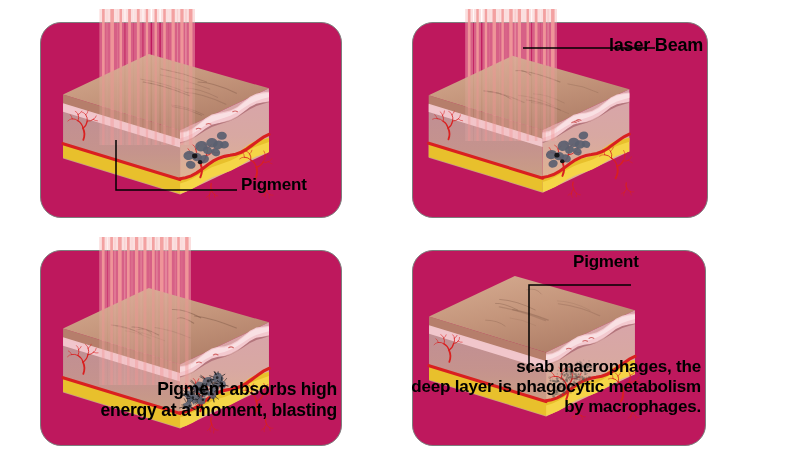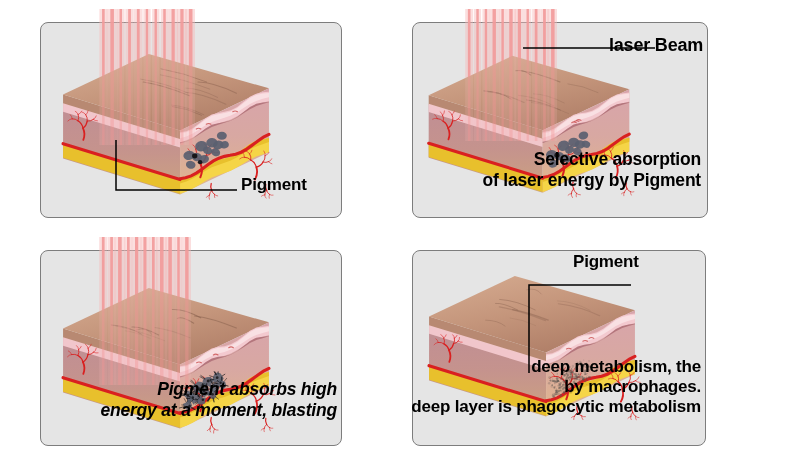--- a/index.html
+++ b/index.html
@@ -7,23 +7,23 @@
     width:800px;height:470px;
     background:#ffffff;
     font-family:"Liberation Sans",sans-serif;
     overflow:hidden;
     position:relative;
   }
   #stage{position:absolute;left:0;top:0;width:800px;height:470px;}
 
   .panel{
     position:absolute;
-    background:#e5e5e5;
+    background:#be185d;
     border:1.6px solid #7d7d7d;
-    border-radius:8px;
+    border-radius:21px;
     box-sizing:border-box;
   }
   .panel-inner{position:absolute;left:0;top:0;width:100%;height:100%;}
 
   .skin-svg{position:absolute;}
   .beam-svg{position:absolute;}
   .lead-svg{position:absolute;overflow:visible;}
 
   .caption{
     position:absolute;
@@ -394,24 +394,20 @@
             <rect x="78.1" y="0" width="2.7" height="132" fill="#f08c8c" opacity="0.85"></rect>
             <rect x="75.3" y="0" width="8.4" height="132" fill="#f6b8b8" opacity="0.33"></rect>
             <rect x="86.1" y="0" width="3.4" height="132" fill="#f08c8c" opacity="0.85"></rect>
             <rect x="82.5" y="0" width="10.6" height="132" fill="#f6b8b8" opacity="0.33"></rect>
           </g>
         </svg>
         <svg width="140" height="10" class="lead-svg" style="left: 110px; top: 20px;">
           <path d="M 0,5 L 132,5" stroke="#000000" stroke-width="1.5" fill="none"></path>
         </svg>
         <div class="caption" style="left: 196px; top: 12px; font-size: 18px;">laser Beam</div>
-        <div class="caption cap-right" style="right: 6px; top: 126px; font-size: 17.5px;">
-          <span class="cap-line">Selective absorption</span>
-          <span class="cap-line">of laser energy by Pigment</span>
-        </div>
       </div>
     </div>
     <div class="panel" style="left: 40px; top: 250px; width: 302px; height: 196px;">
       <div class="panel-inner">
         <svg width="92" height="148" class="beam-svg" style="left: 58px; top: -14px;">
           <g>
             <rect x="2.9" y="0" width="2.6" height="148" fill="#f08c8c" opacity="0.85"></rect>
             <rect x="0.2" y="0" width="7.9" height="148" fill="#f6b8b8" opacity="0.33"></rect>
             <rect x="11.3" y="0" width="2.6" height="148" fill="#f08c8c" opacity="0.85"></rect>
             <rect x="8.6" y="0" width="8.0" height="148" fill="#f6b8b8" opacity="0.33"></rect>
@@ -661,21 +657,21 @@
             <rect x="61.0" y="0" width="3.5" height="148" fill="#f08c8c" opacity="0.85"></rect>
             <rect x="57.3" y="0" width="10.9" height="148" fill="#f6b8b8" opacity="0.33"></rect>
             <rect x="69.4" y="0" width="3.4" height="148" fill="#f08c8c" opacity="0.85"></rect>
             <rect x="65.7" y="0" width="10.7" height="148" fill="#f6b8b8" opacity="0.33"></rect>
             <rect x="78.3" y="0" width="2.4" height="148" fill="#f08c8c" opacity="0.85"></rect>
             <rect x="75.8" y="0" width="7.3" height="148" fill="#f6b8b8" opacity="0.33"></rect>
             <rect x="86.2" y="0" width="3.3" height="148" fill="#f08c8c" opacity="0.85"></rect>
             <rect x="82.8" y="0" width="10.1" height="148" fill="#f6b8b8" opacity="0.33"></rect>
           </g>
         </svg>
-        <div class="caption cap-right" style="right: 4px; top: 128px; font-size: 17.5px; font-style: italic;">
+        <div class="caption cap-right" style="right: 4px; top: 128px; font-size: 17.5px;">
           <span class="cap-line">Pigment absorbs high</span>
           <span class="cap-line">energy at a moment, blasting</span>
         </div>
       </div>
     </div>
     <div class="panel" style="left: 412px; top: 250px; width: 294px; height: 196px;">
       <div class="panel-inner">
         <svg width="234" height="164" viewBox="0 0 300 210" class="skin-svg" style="left: 2px; top: 14px;">
           <defs>
             <linearGradient id="gtop3" x1="0" y1="0" x2="0.6" y2="1">
@@ -1098,19 +1094,19 @@
             <path d="M 201.1,135.3 q -1.1,0.6 -2.6,-0.1" stroke="#60584f" stroke-width="0.8" fill="none" opacity="0.45" stroke-linecap="round"></path>
           </g>
         </svg>
         <svg width="120" height="110" class="lead-svg" style="left: 110px; top: 32px;">
           <path d="M 108,2 L 6,2 L 6,90" stroke="#000000" stroke-width="1.5" fill="none"></path>
         </svg>
         <div class="caption cap-center" style="left: 160px; top: 1px; font-size: 17px;">
           <span class="cap-line">Pigment</span>
         </div>
         <div class="caption cap-right" style="right: 4px; top: 106px; font-size: 17px;">
-          <span class="cap-line">deep metabolism, the</span>
+          <span class="cap-line">scab macrophages, the</span>
+          <span class="cap-line">deep layer is phagocytic metabolism</span>
           <span class="cap-line">by  macrophages.</span>
-          <span class="cap-line">deep layer is phagocytic metabolism</span>
         </div>
       </div>
     </div>
   </div>
 
 </body></html>

